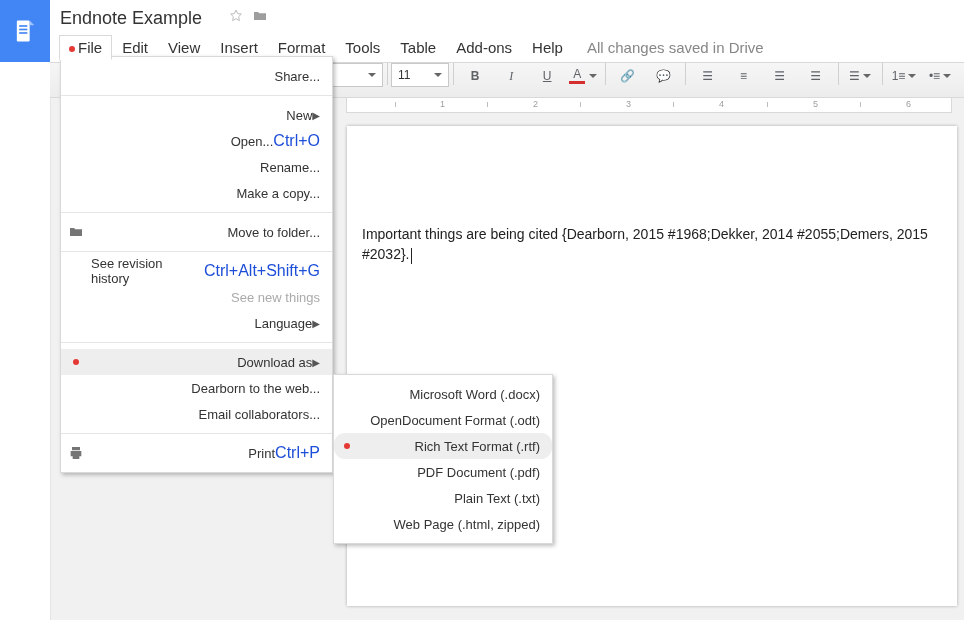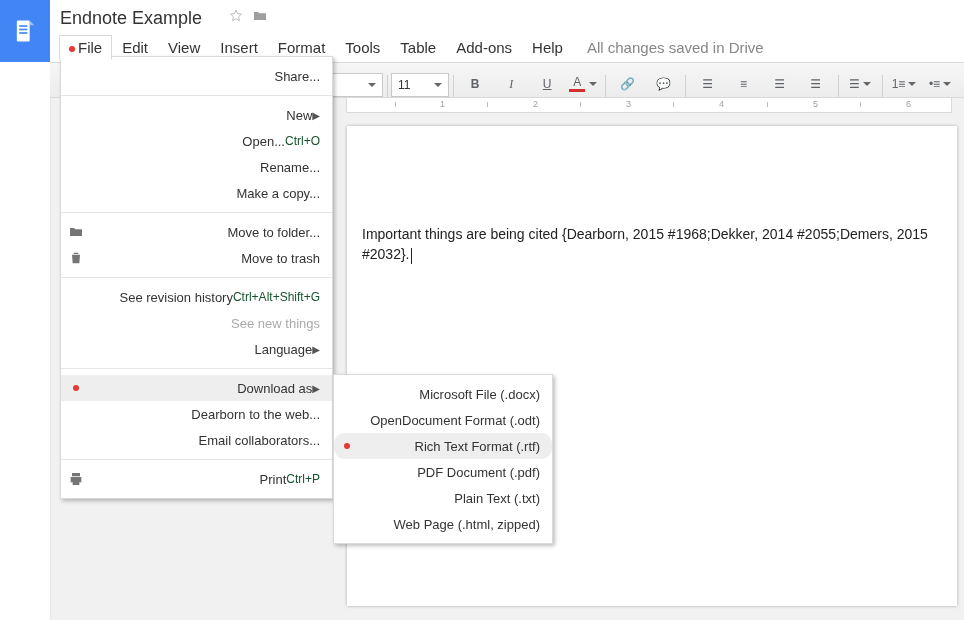--- a/index.html
+++ b/index.html
@@ -85,21 +85,21 @@
   .toolbar {
     position: absolute;
     left: 50px;
     right: 0;
     top: 62px;
     height: 34px;
     background: linear-gradient(#f6f6f6, #ececec);
     border-top: 1px solid #d9d9d9;
     border-bottom: 1px solid #d9d9d9;
     display: flex;
-    align-items: flex-end;
+    align-items: flex-start;
     padding: 0 6px;
     gap: 0;
     color: #5f6368;
     font-size: 12px;
     z-index: 10;
   }
   .tbtn {
     height: 24px;
     min-width: 26px;
     padding: 0 4px;
@@ -221,22 +221,22 @@
     justify-content: flex-end;
   }
   .menu-row .left-icon {
     position: absolute;
     left: 6px;
     width: 18px; height: 18px;
     display: inline-flex; align-items: center; justify-content: center;
     color: #666;
   }
   .menu-row .short {
-    color: #14532d;
-    font-size: 12px;
+    color: #1d4ed8;
+    font-size: 16px;
   }
   .menu-row.disabled { color: #aaa; }
   .menu-row.hl {
     background: #eeeeee;
   }
   .menu-row .arrow {
     color: #555;
     font-size: 10px;
   }
   .menu-sep {
@@ -392,28 +392,20 @@
   </div>
   <div class="menu-sep"></div>
   <div class="menu-row">
     <span class="left-icon">
         <svg viewBox="0 0 24 24" width="16" height="16">
           <path fill="#757575" d="M3 6h6l2 2h10v10H3z"></path>
         </svg>
       </span>
     <span>Move to folder...</span>
   </div>
-  <div class="menu-row">
-    <span class="left-icon">
-        <svg viewBox="0 0 24 24" width="16" height="16">
-          <path fill="#757575" d="M6 7h12l-1 13H7zM9 4h6l1 2H8z"></path>
-        </svg>
-      </span>
-    <span>Move to trash</span>
-  </div>
   <div class="menu-sep"></div>
   <div class="menu-row">
     <span>See revision history</span>
     <span class="short">Ctrl+Alt+Shift+G</span>
   </div>
   <div class="menu-row disabled">
     <span>See new things</span>
   </div>
   <div class="menu-row">
     <span>Language</span>
@@ -440,21 +432,21 @@
           <path fill="#757575" d="M6 3h12v5H6zM4 9h16v8h-3v4H7v-4H4zM8 17h8v3H8z"></path>
         </svg>
       </span>
     <span>Print</span>
     <span class="short">Ctrl+P</span>
   </div>
 </div>
 
 <div class="submenu-panel">
   <div class="menu-row">
-    <span>Microsoft File (.docx)</span>
+    <span>Microsoft Word (.docx)</span>
   </div>
   <div class="menu-row">
     <span>OpenDocument Format (.odt)</span>
   </div>
   <div class="menu-row hl">
     <span class="left-dot"></span>
     <span>Rich Text Format (.rtf)</span>
   </div>
   <div class="menu-row">
     <span>PDF Document (.pdf)</span>

